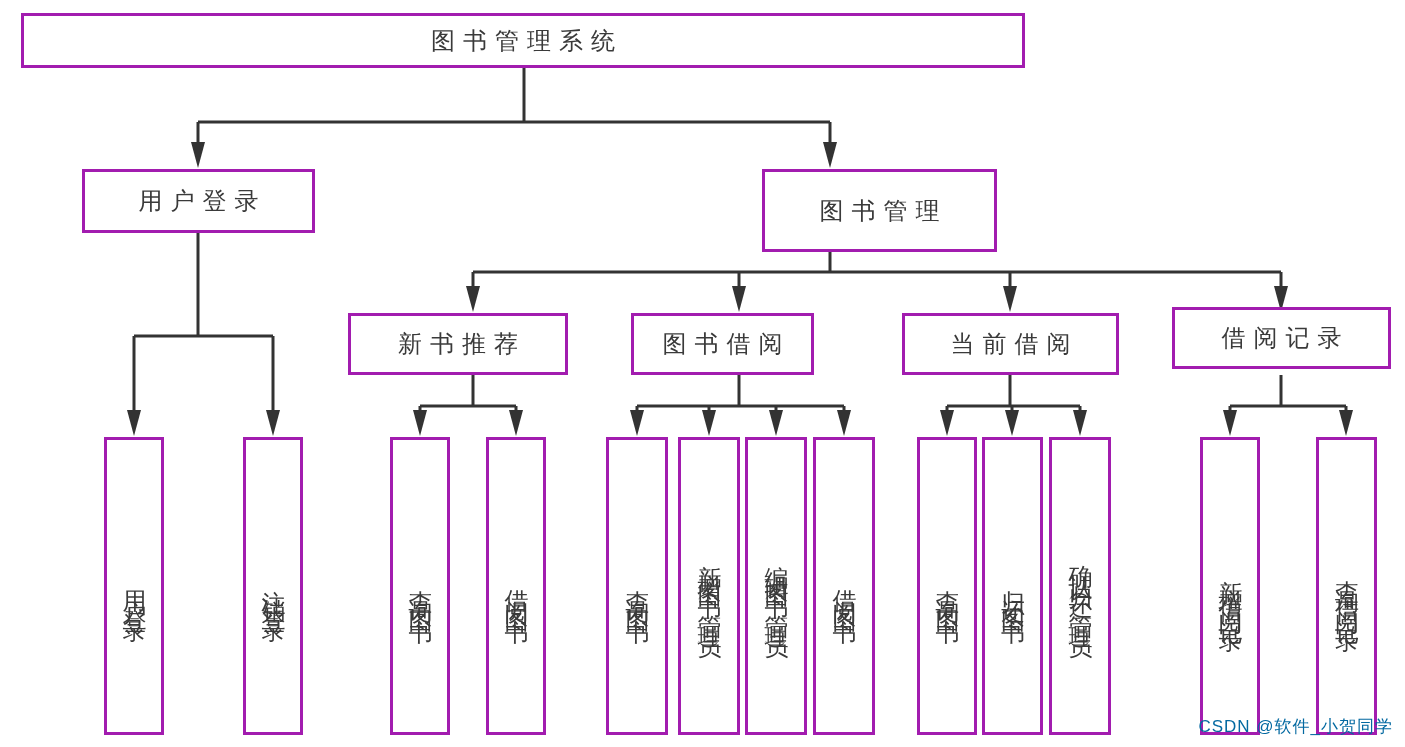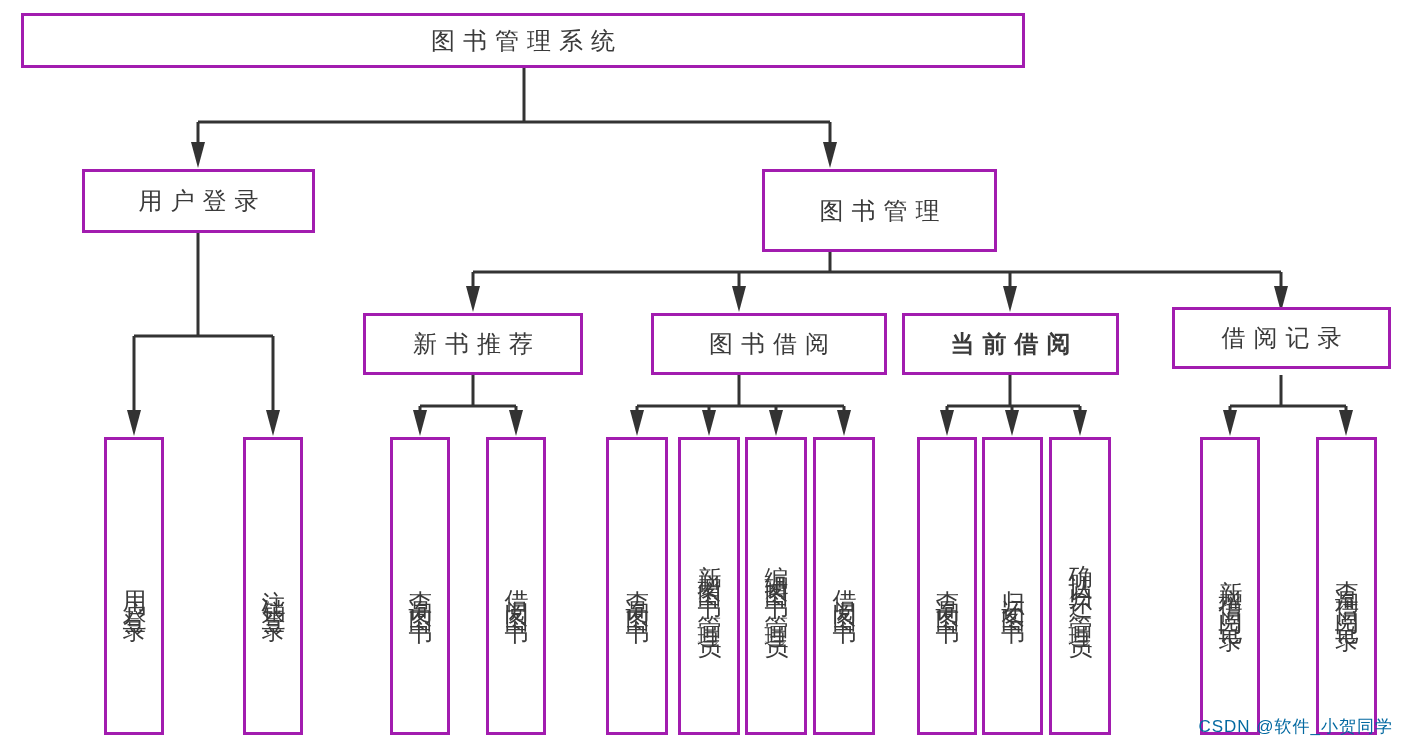--- a/index.html
+++ b/index.html
@@ -38,23 +38,23 @@
     letter-spacing: 10px;
     line-height: 1.2;
     padding-top: 10px;
   }
   
   .n-root   { left: 21px;   top: 13px;  width: 1004px; height: 55px; }
   
   .n-login  { left: 82px;   top: 169px; width: 233px;  height: 64px; }
   .n-mgmt   { left: 726px;  top: 169px; width: 235px;  height: 83px; margin-left: 36px; }
   
-  .n-newbook { left: 363px;  top: 313px; width: 220px; height: 62px; }
-  .n-borrow  { left: 631px;  top: 313px; width: 236px; height: 62px; margin-left: 20px; }
-  .n-current { left: 902px;  top: 313px; width: 217px; height: 62px; font-weight: bold; }
+  .n-newbook { left: 348px;  top: 313px; width: 220px; height: 62px; }
+  .n-borrow  { left: 631px;  top: 313px; width: 183px; height: 62px; }
+  .n-current { left: 902px;  top: 313px; width: 217px; height: 62px; }
   .n-records { left: 1172px; top: 307px; width: 219px; height: 62px; }
   
   .leaf { top: 437px; height: 298px; }
   .l-1  { left: 104px;  width: 60px; }
   .l-2  { left: 243px;  width: 60px; }
   .l-3  { left: 390px;  width: 60px; }
   .l-4  { left: 486px;  width: 60px; }
   .l-5  { left: 606px;  width: 62px; }
   .l-6  { left: 678px;  width: 62px; }
   .l-7  { left: 745px;  width: 62px; }

